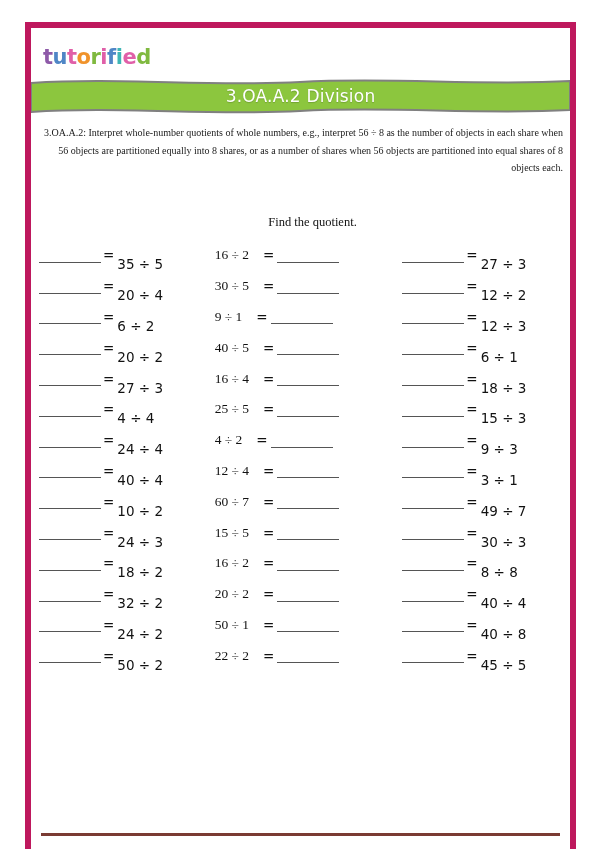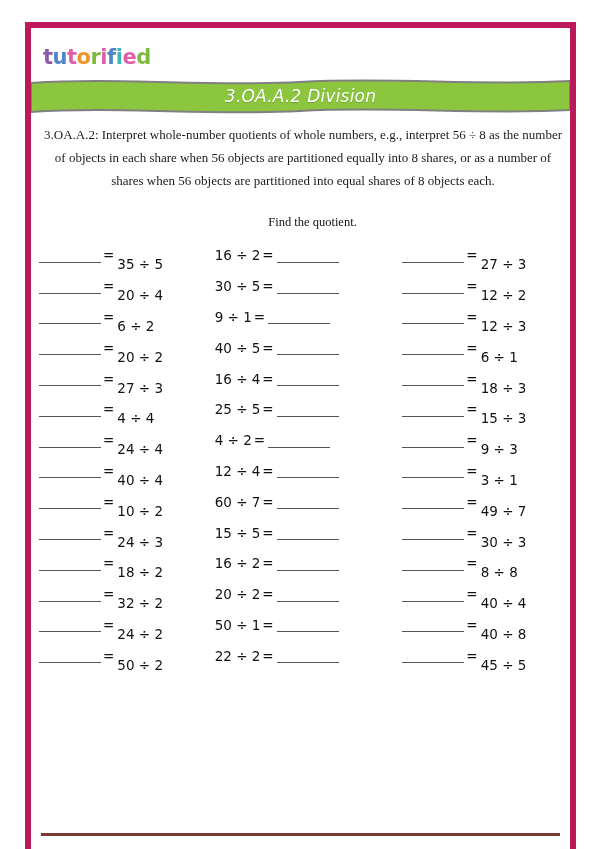--- a/index.html
+++ b/index.html
@@ -52,21 +52,20 @@
   }
   .logo span { display: inline-block; }
 
   
   .banner-wrap {
     position: absolute;
     left: 0;
     top: 48px;
     width: 100%;
     height: 40px;
-    font-style: italic;
   }
   .banner-wrap svg {
     display: block;
     width: 100%;
     height: 40px;
   }
   .banner-title {
     position: absolute;
     left: 0;
     top: 0;
@@ -82,24 +81,24 @@
     text-shadow: 0 1px 1px rgba(0,0,0,0.18);
   }
 
   
   .standard-desc {
     position: absolute;
     left: 12px;
     top: 96px;
     width: 520px;
     font-family: "Liberation Serif", serif;
-    font-size: 13px;
+    font-size: 10px;
     line-height: 1.75;
     color: #1a1a1a;
-    text-align: center;
+    text-align: right;
   }
 
   
   .instruction {
     position: absolute;
     left: 0;
     top: 187px;
     width: 100%;
     text-align: center;
     font-family: "Liberation Serif", serif;
@@ -141,21 +140,21 @@
   .prob.ans-left .blank {
     display: inline-block;
     width: 62px;
     border-bottom: 1.3px solid #555555;
     height: 14px;
     margin-right: 0px;
   }
   .prob.ans-left .expr { margin-left: 1px; margin-top: 18px; }
 
   
-  .prob.ans-right .expr { margin-right: 0px; }
+  .prob.ans-right .expr { margin-right: 12px; font-family: Liberation Serif, serif; }
   .prob.ans-right .blank {
     display: inline-block;
     width: 62px;
     border-bottom: 1.3px solid #555555;
     height: 14px;
     margin-left: 1px;
   }
 
   .eq { padding: 0 2px; }
 

